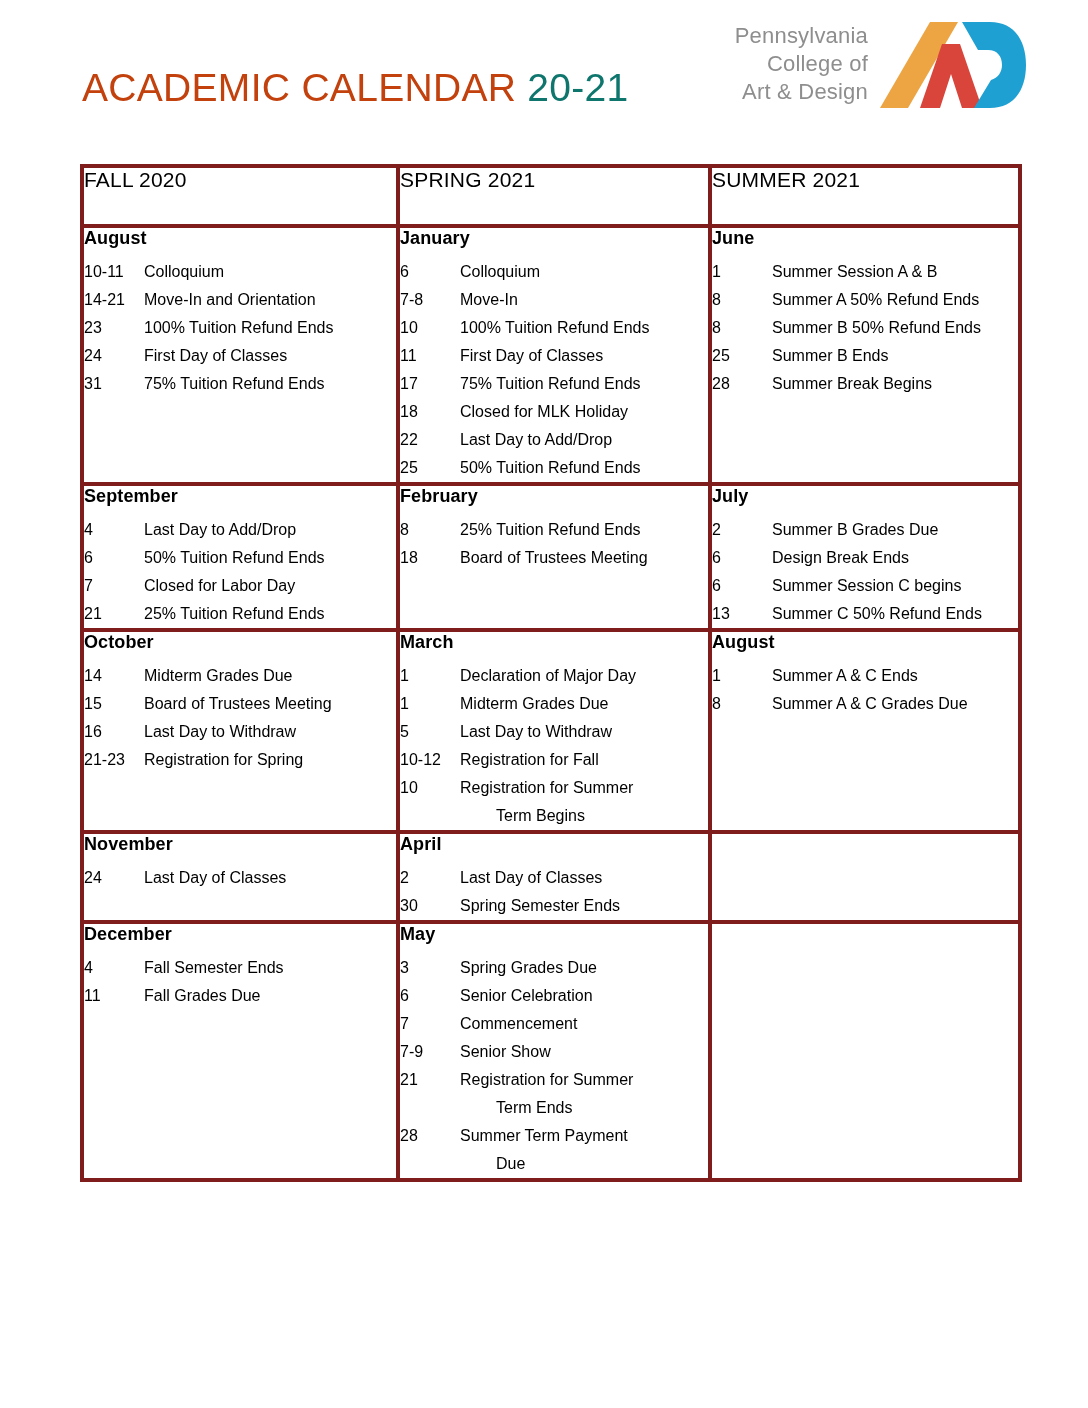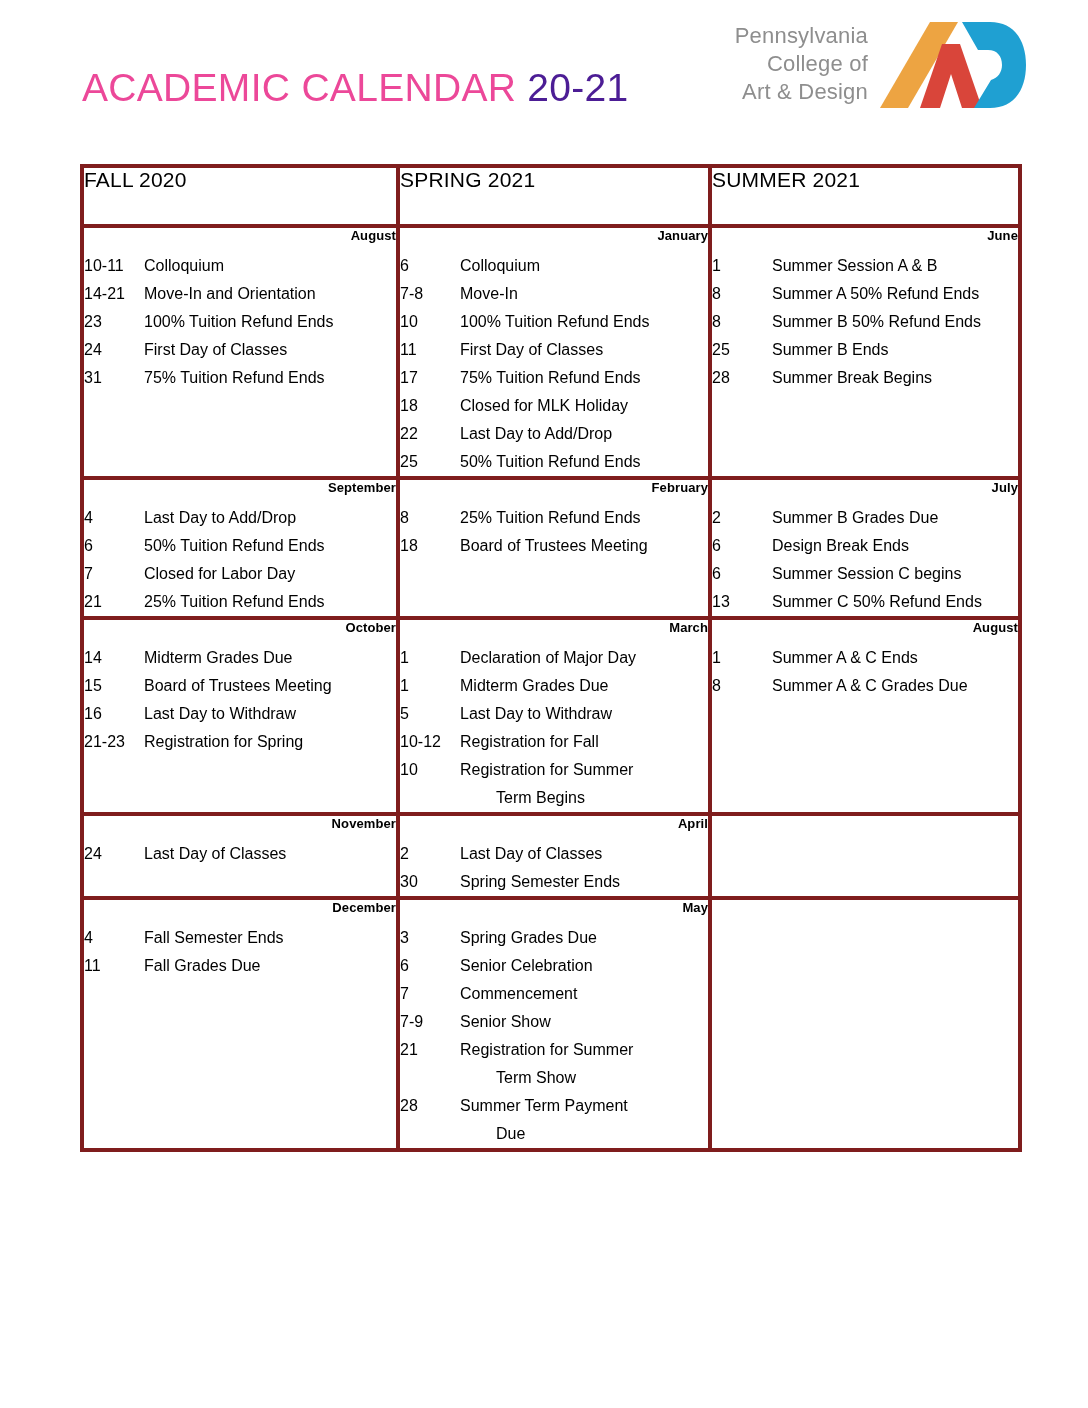--- a/index.html
+++ b/index.html
@@ -33,22 +33,22 @@
 
   .doc-title {
     position: absolute;
     left: 82px;
     top: 66px;
     font-size: 39px;
     letter-spacing: 0.3px;
     white-space: nowrap;
     font-weight: 400;
   }
-  .doc-title .title-main { color: #ec4899; }
-  .doc-title .title-years { color: #4c1d95; }
+  .doc-title .title-main { color: #c2410c; }
+  .doc-title .title-years { color: #0f766e; }
 
   .logo {
     position: absolute;
     right: 62px;
     top: 22px;
     display: flex;
     flex-direction: row;
     align-items: flex-start;
     gap: 10px;
   }
@@ -94,25 +94,24 @@
     text-align: left;
     padding: 0 0 0 16px;
     vertical-align: middle;
     letter-spacing: 0.2px;
   }
 
   .month-cell {
     padding: 14px 10px 18px 16px;
   }
   .month-name {
-    font-size: 13px;
+    font-size: 18px;
     font-weight: bold;
     margin-bottom: 9px;
     letter-spacing: 0.1px;
-    text-align: right;
   }
   .events {
     display: block;
   }
   .event-row {
     display: flex;
     flex-direction: row;
     align-items: center;
     font-size: 16px;
     line-height: 28px;
@@ -449,21 +448,21 @@
                 <span class="event-desc">Commencement</span>
               </div>
               <div class="event-row">
                 <span class="event-date">7-9</span>
                 <span class="event-desc">Senior Show</span>
               </div>
               <div class="event-row">
                 <span class="event-date">21</span>
                 <span class="event-desc">Registration for Summer</span>
               </div>
-              <div class="event-cont">Term Show</div>
+              <div class="event-cont">Term Ends</div>
               <div class="event-row">
                 <span class="event-date">28</span>
                 <span class="event-desc">Summer Term Payment</span>
               </div>
               <div class="event-cont">Due</div>
             </div>
           </td>
           <td class="empty-cell"></td>
         </tr>
       </tbody>

